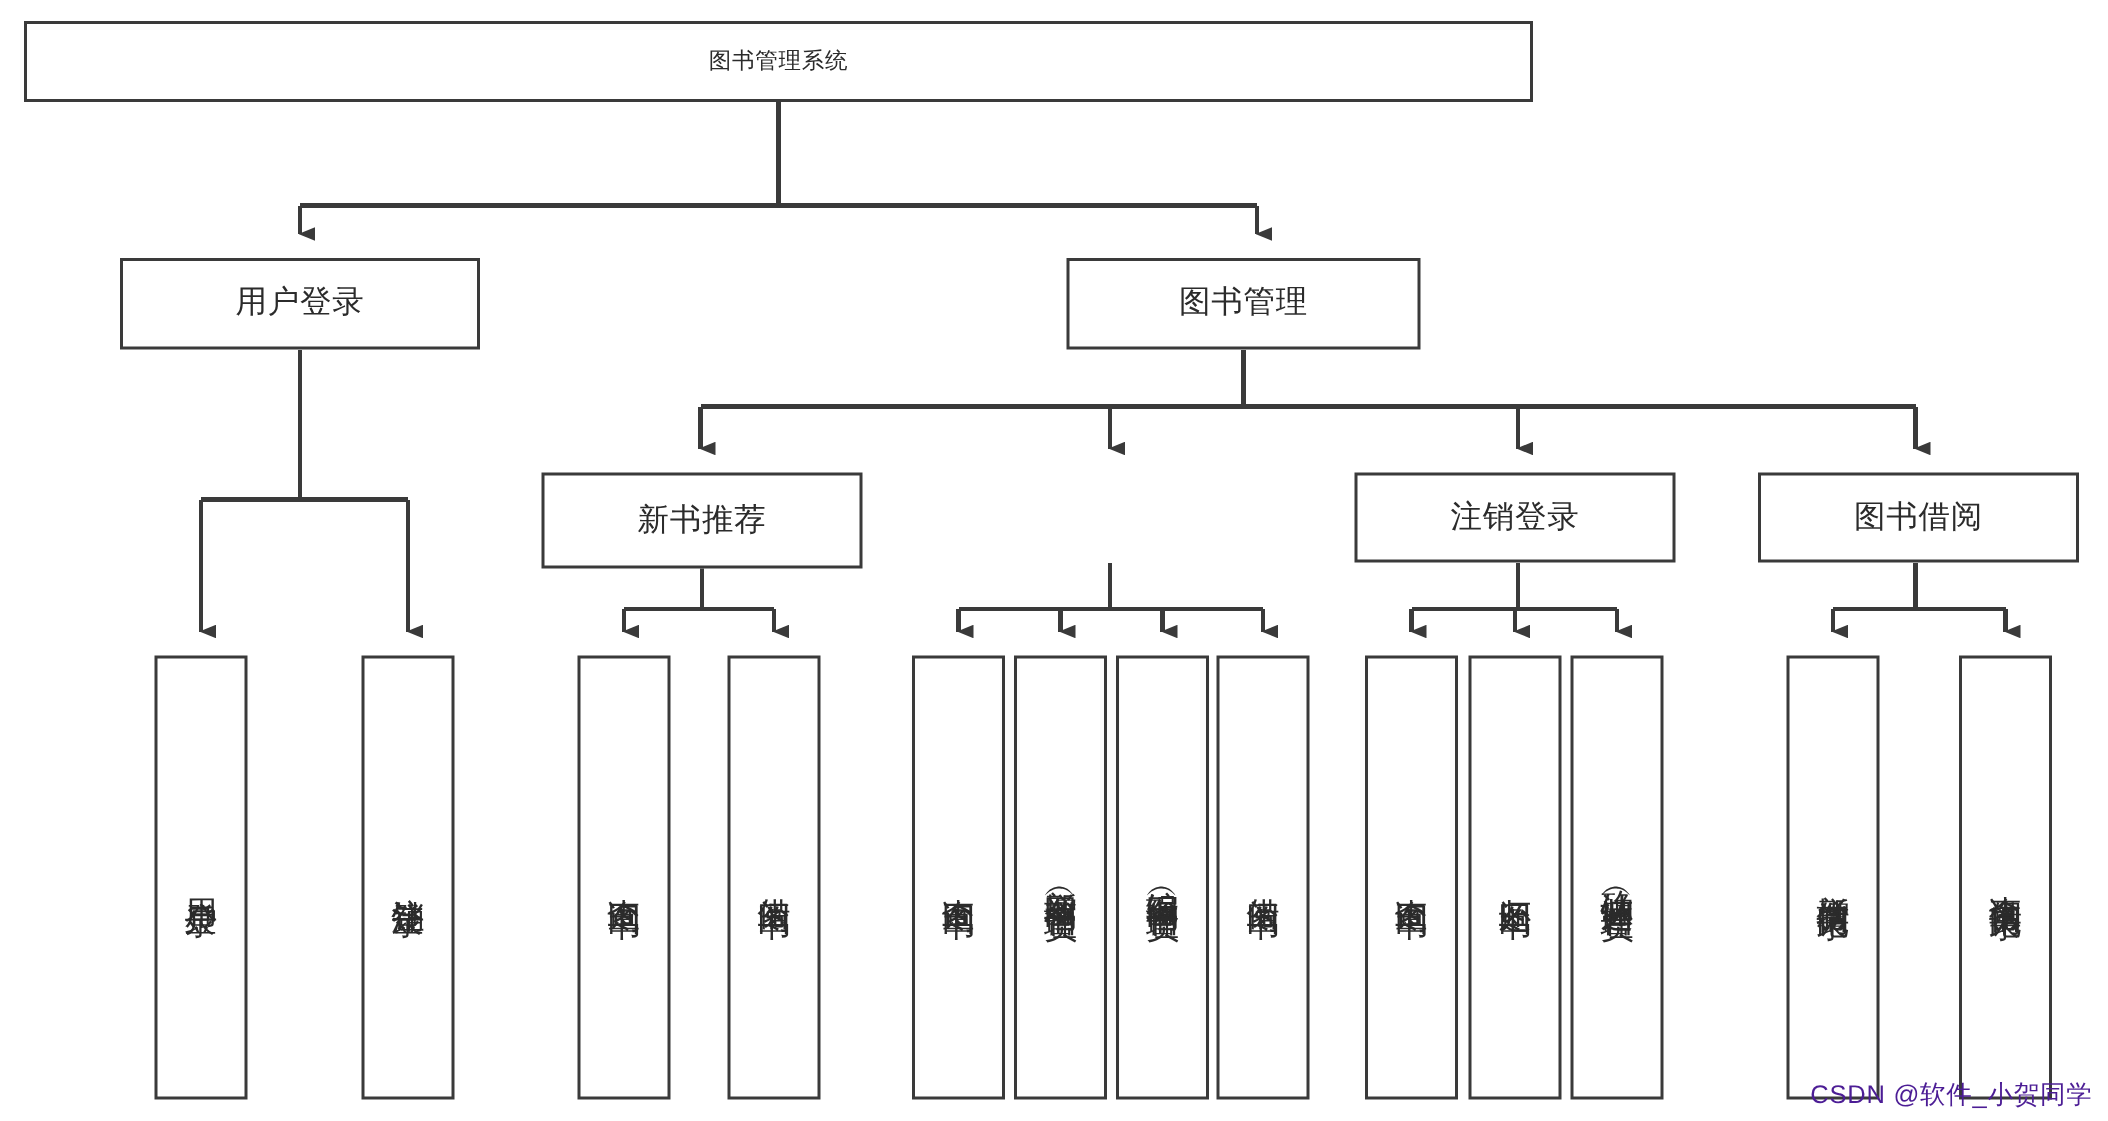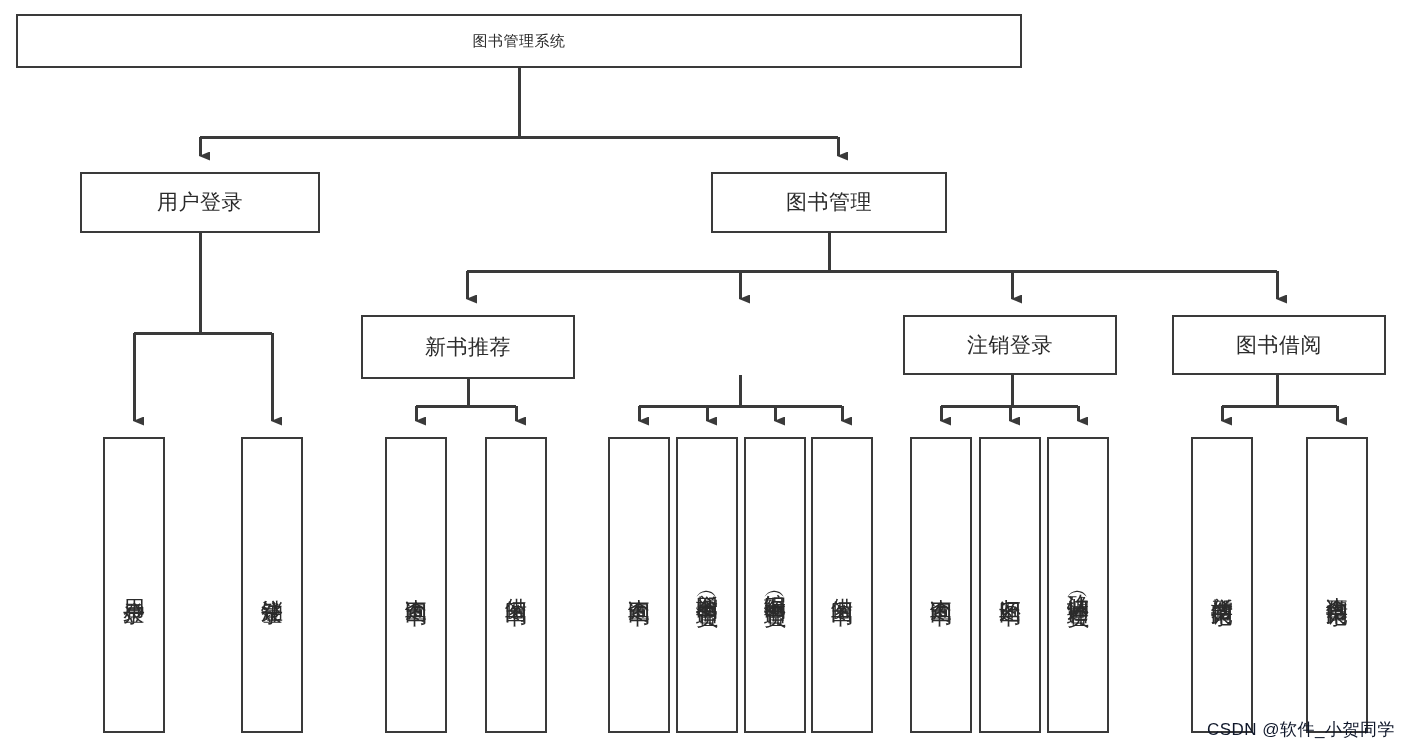--- a/index.html
+++ b/index.html
@@ -62,21 +62,21 @@
     font-size: 22px;
     letter-spacing: 2px;
     line-height: 1.0;
     white-space: nowrap;
   }
   .watermark {
     position: absolute;
     right: 10px;
     bottom: 6px;
     font-size: 17px;
-    color: #0f172a;
+    color: #4c1d95;
     letter-spacing: 0.5px;
     z-index: 5;
     white-space: nowrap;
     font-family: "Liberation Sans", "DejaVu Sans", sans-serif;
   }
 </style>
 </head>
 <body>
 
 <div id="diagram-root">

